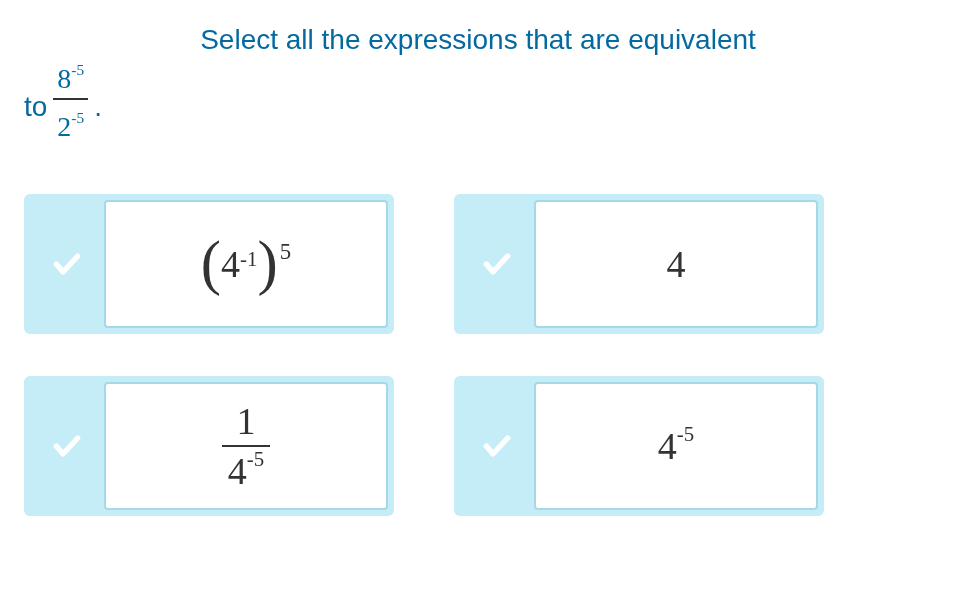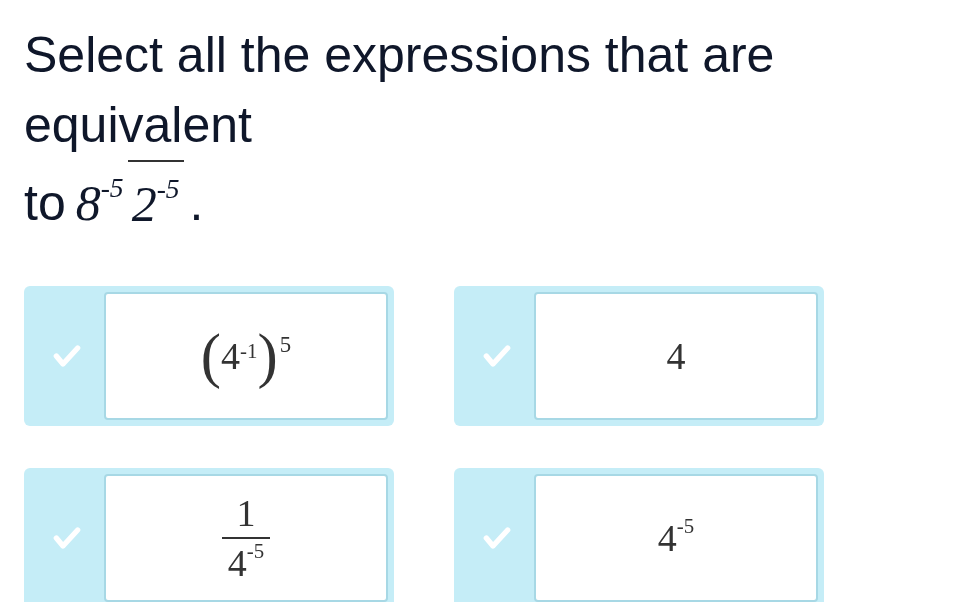--- a/index.html
+++ b/index.html
@@ -8,38 +8,38 @@
       padding: 0;
     }
     body {
       font-family: Verdana, Geneva, sans-serif;
       background: #ffffff;
       width: 956px;
       height: 602px;
       padding: 20px 24px;
     }
     .question {
-      font-size: 50px;
-      color: #0f172a;
+      font-size: 28px;
+      color: #0369a1;
       line-height: 1.4;
       margin-bottom: 40px;
+      text-align: center;
     }
     .question-line {
       display: flex;
       align-items: center;
       flex-wrap: wrap;
     }
     .fraction {
       display: inline-flex;
-      flex-direction: row;
+      flex-direction: column;
       align-items: center;
       vertical-align: middle;
       margin: 0 6px;
       font-family: "Times New Roman", serif;
-      font-style: italic;
     }
     .fraction .num {
       padding: 0 4px;
     }
     .fraction .den {
       border-top: 2px solid #333333;
       padding: 7px 4px;
     }
     .sup {
       font-size: 0.55em;

